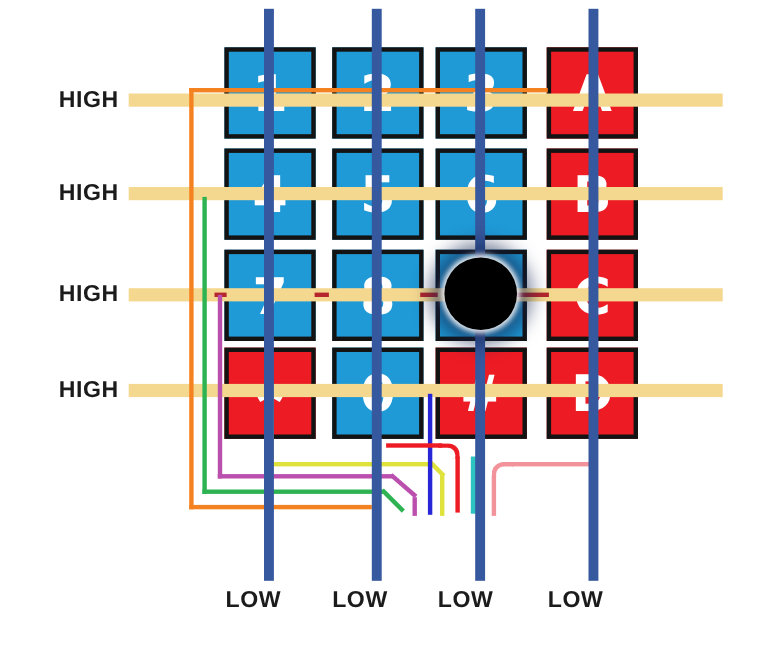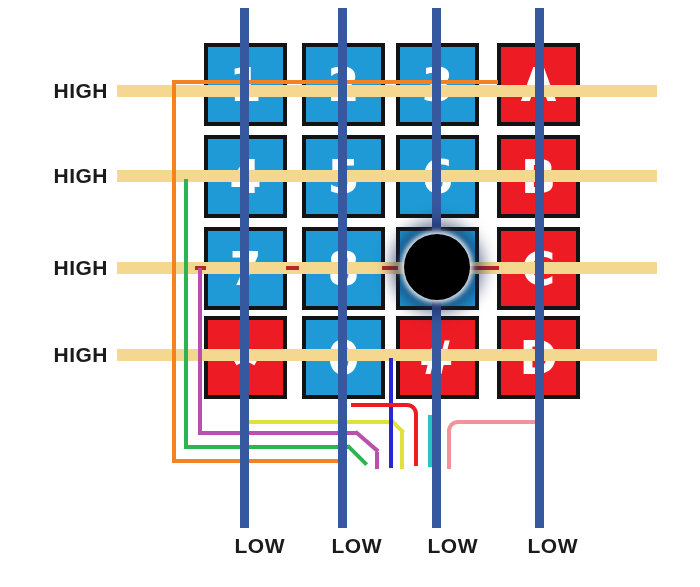--- a/index.html
+++ b/index.html
@@ -7,21 +7,21 @@
     position:relative;width:700px;height:587px;background:#ffffff;overflow:hidden;
     font-family:"Liberation Sans",sans-serif;
     padding-left:40px;
   }
   
   .sig-label{
     position:absolute;width:80px;font-weight:bold;font-size:21px;color:#1b1b1b;
     letter-spacing:0.5px;line-height:24px;
   }
   .high{text-align:right;left:28px;}
-  .low{text-align:right;top:534px;}
+  .low{text-align:left;top:534px;}
   
   .row-line{position:absolute;left:117px;width:540px;height:12px;z-index:3;}
   
   .col-line{position:absolute;top:8px;width:9px;height:520px;z-index:5;}
   
   .key{
     position:absolute;width:83px;height:83px;border:4px solid #131313;box-sizing:border-box;
     display:flex;align-items:center;justify-content:center;z-index:2;
     color:#ffffff;font-weight:bold;font-size:46px;font-family:"DejaVu Sans",sans-serif;
   }

